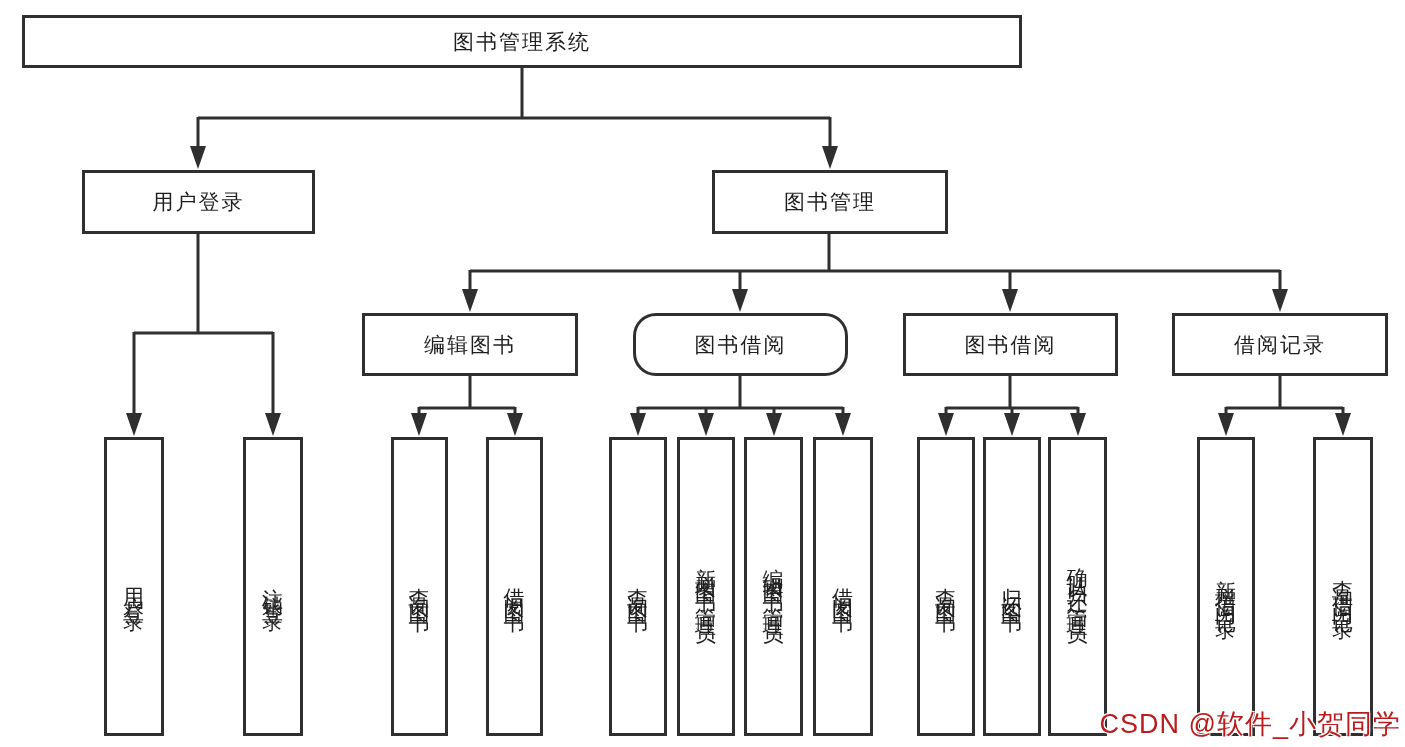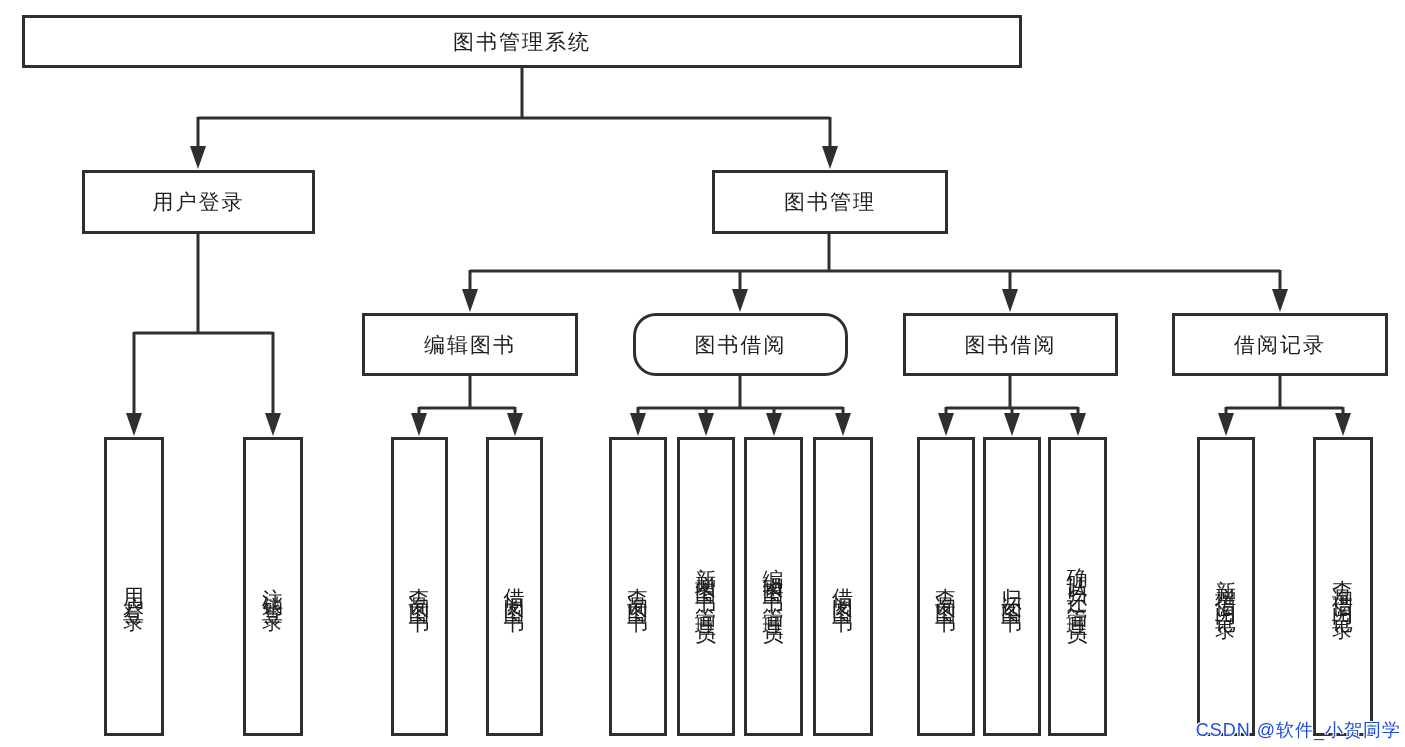--- a/index.html
+++ b/index.html
@@ -39,23 +39,23 @@
     text-orientation: mixed;
     font-size: 21px;
     letter-spacing: 8px;
     line-height: 1;
   }
   .watermark {
     position: absolute;
     right: 4px;
     bottom: 5px;
     z-index: 2;
-    font-size: 18px;
+    font-size: 27px;
     letter-spacing: 1px;
-    color: #1d4ed8;
+    color: #b91c1c;
     text-shadow: -1px -1px 0 #fff, 1px -1px 0 #fff, -1px 1px 0 #fff, 1px 1px 0 #fff;
     white-space: nowrap;
   }
 </style>
 </head>
 <body>
 
 <div class="canvas">
 
   <svg class="connectors" viewBox="0 0 1405 747" xmlns="http://www.w3.org/2000/svg">

